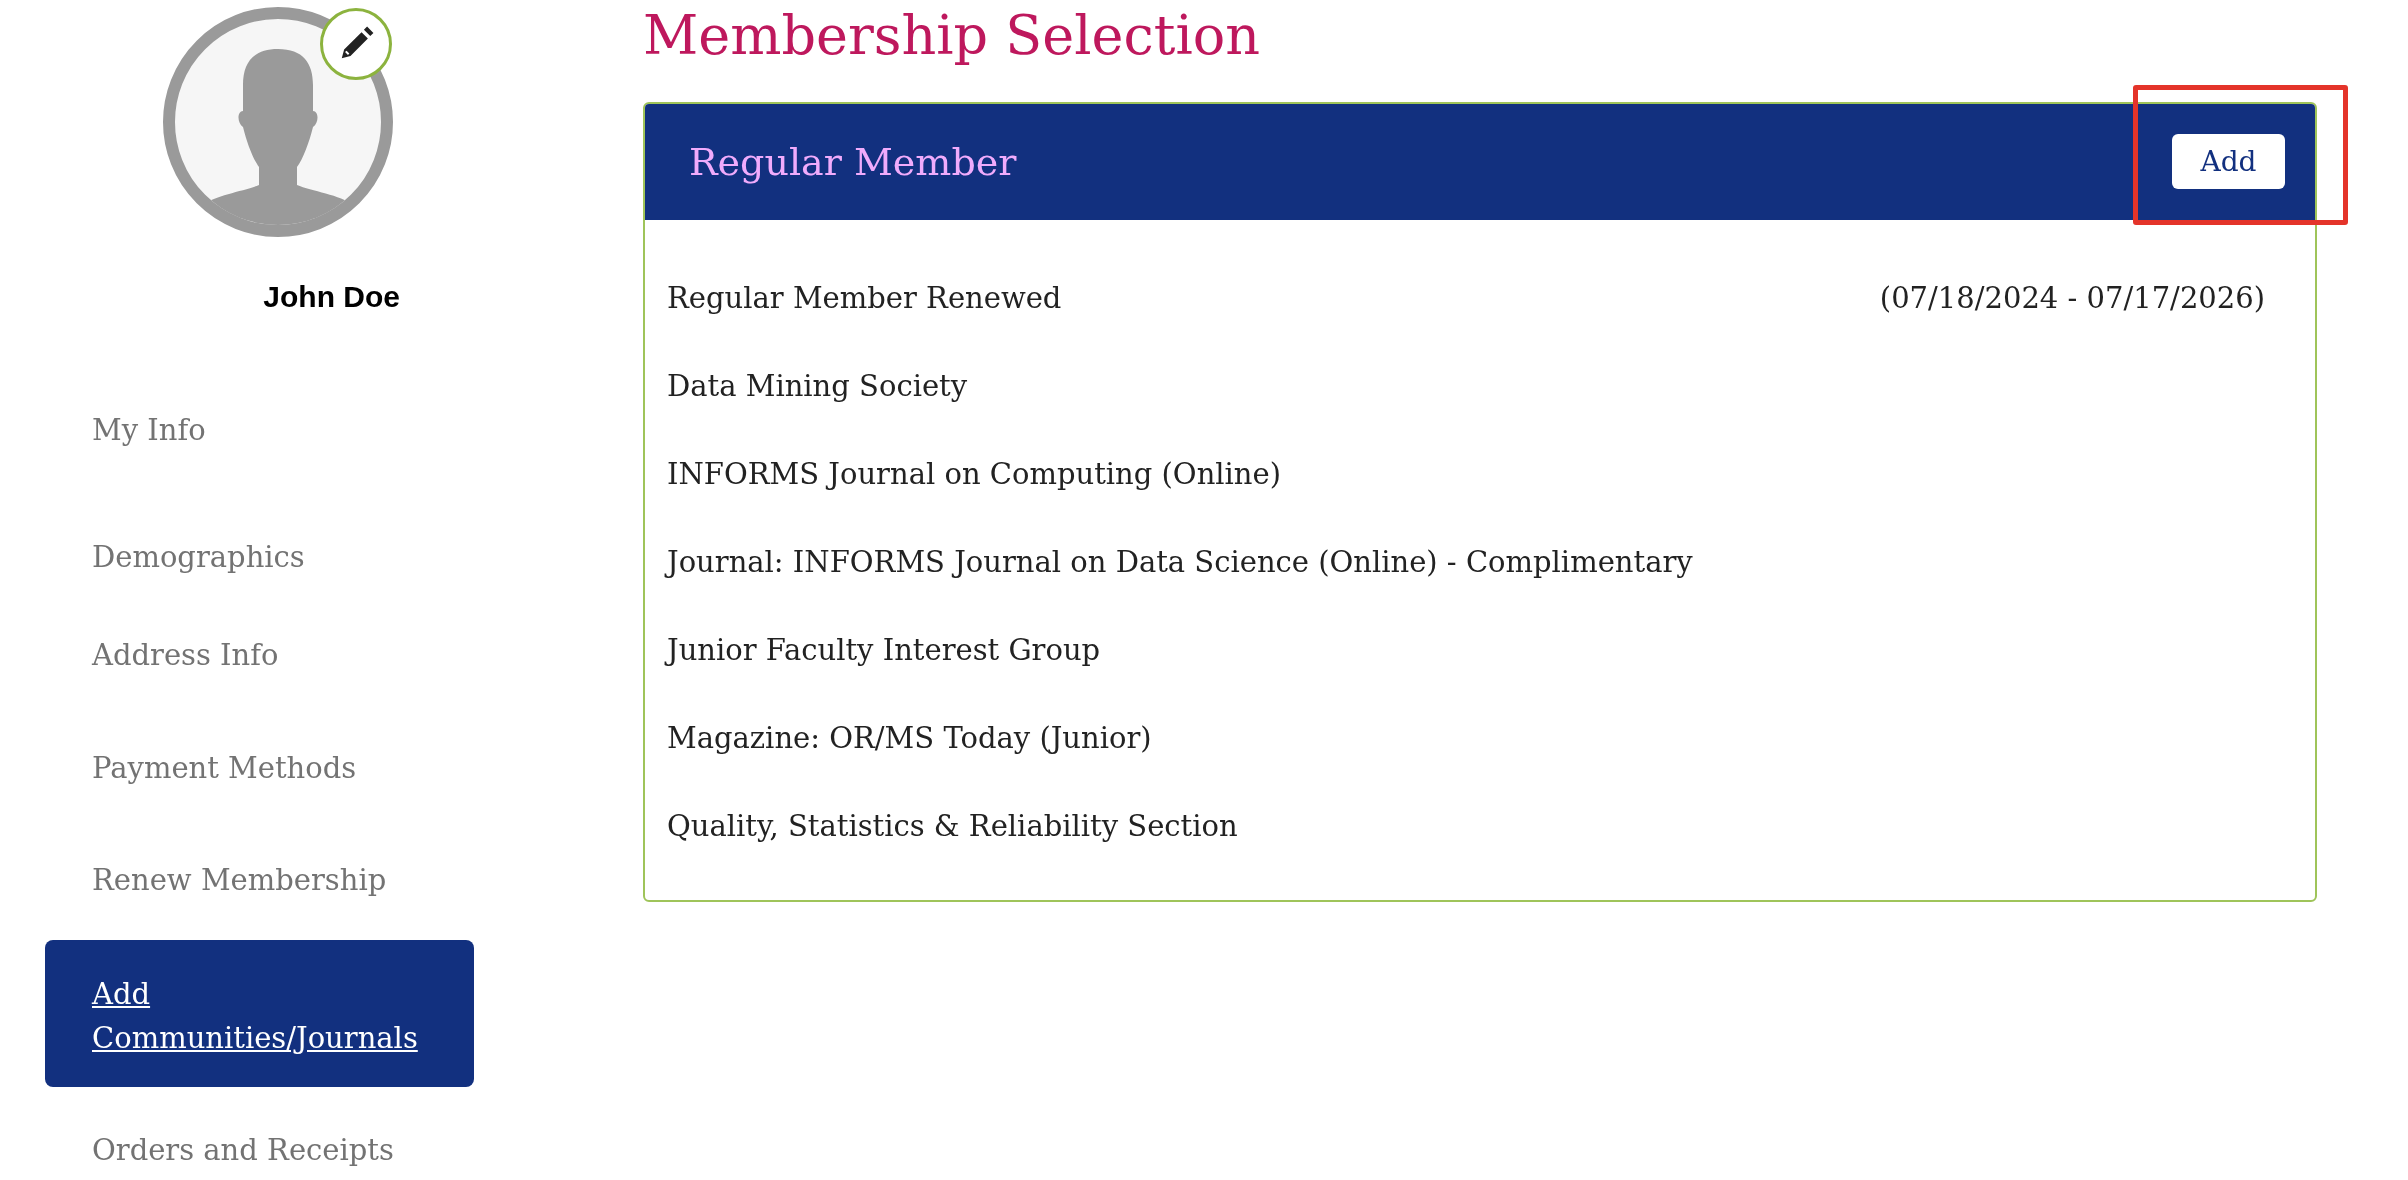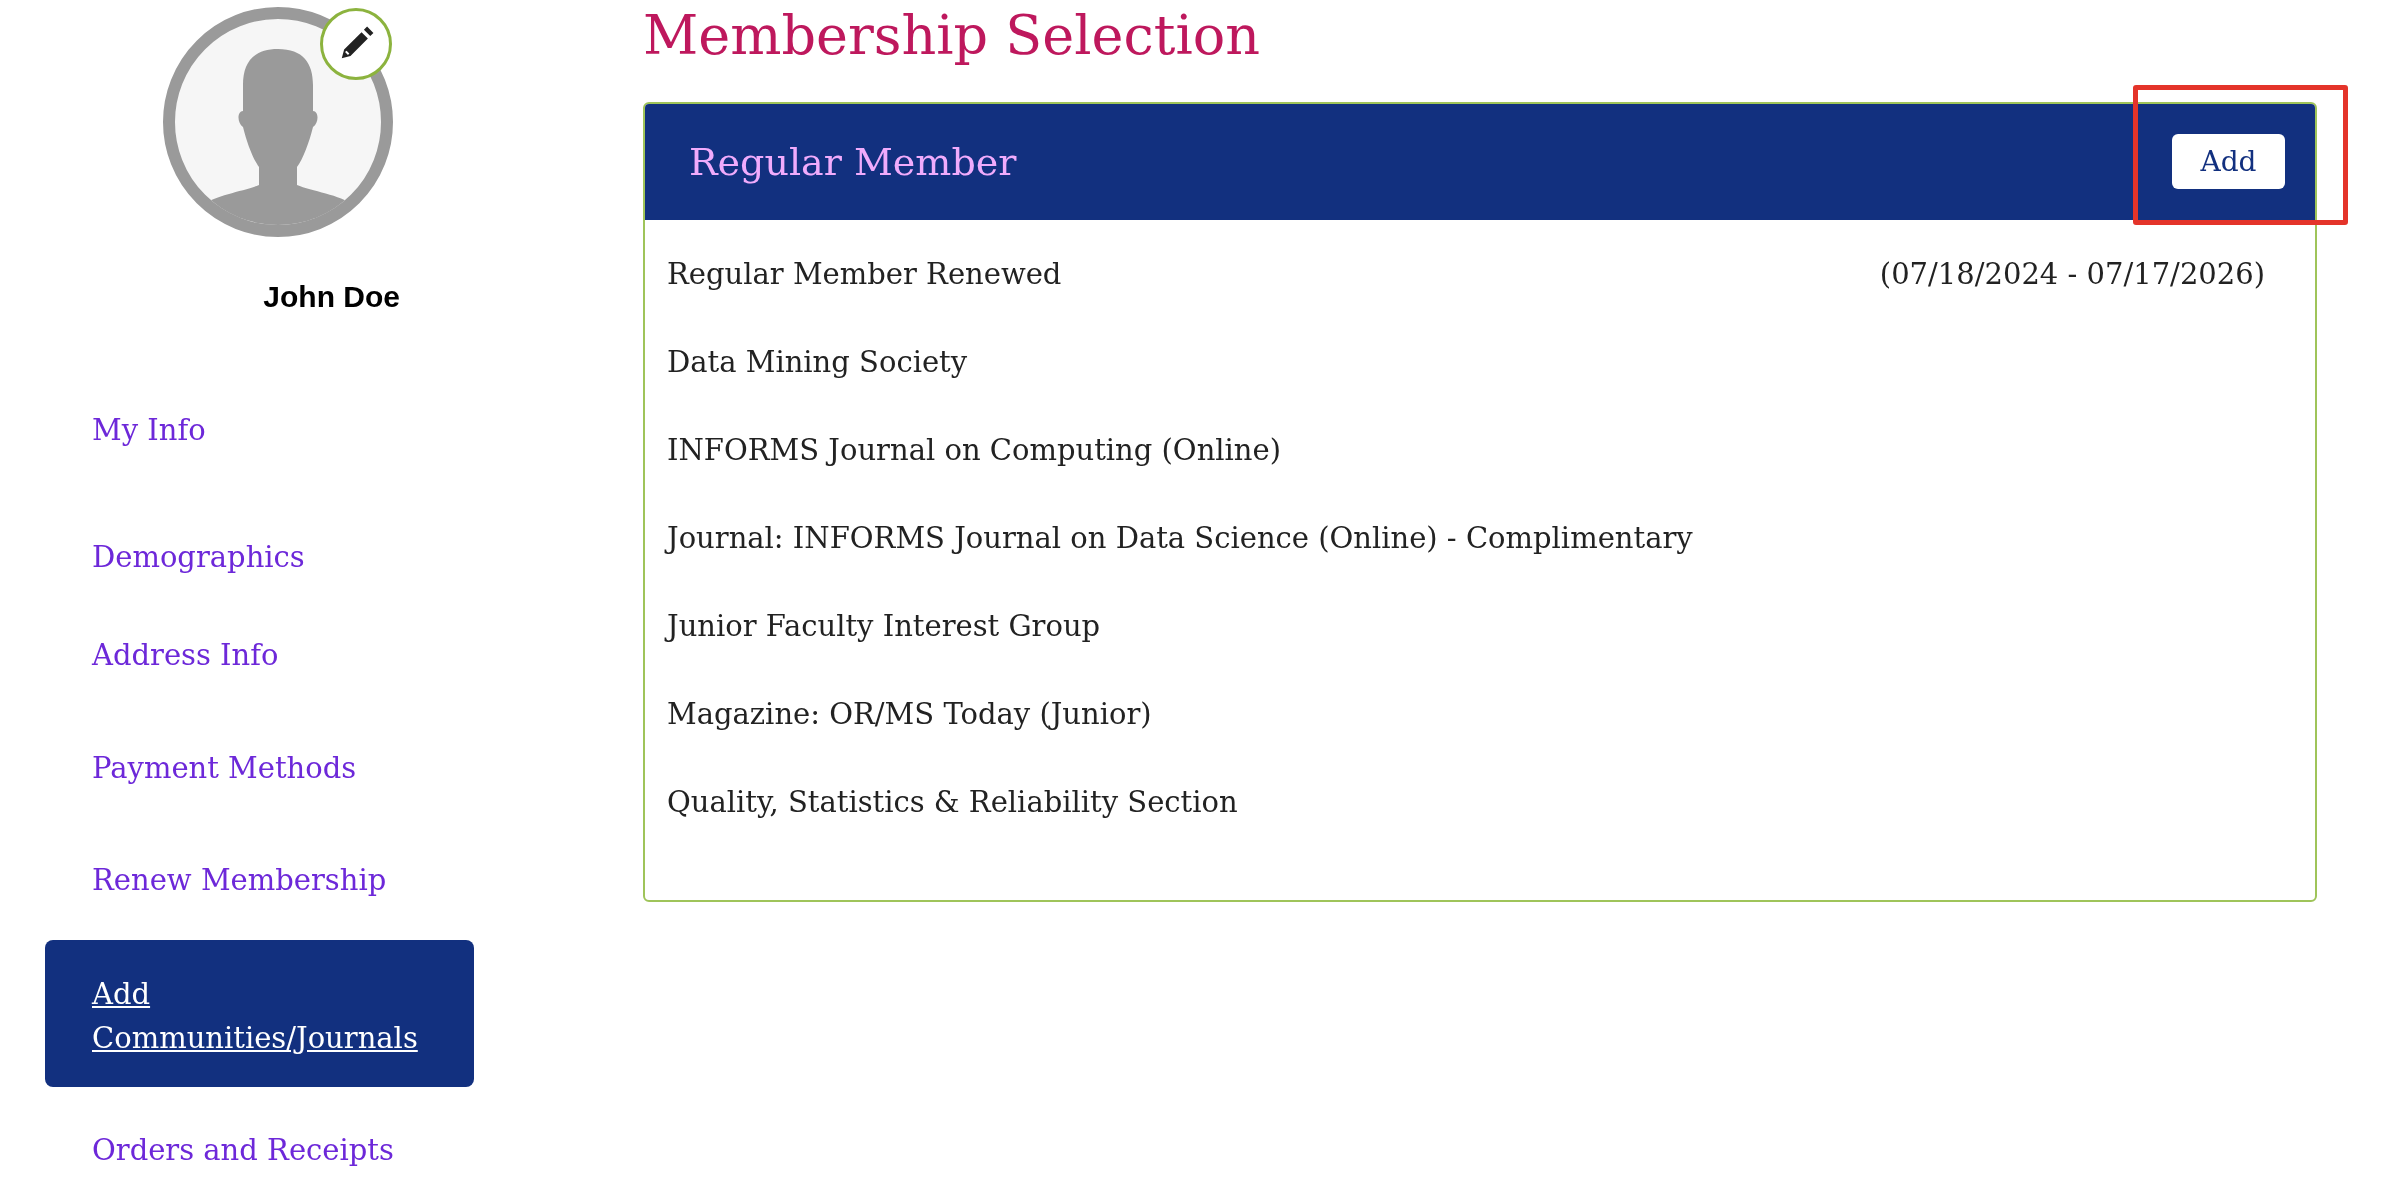--- a/index.html
+++ b/index.html
@@ -8,35 +8,35 @@
   .sidebar { position:absolute; left:0; top:0; width:560px; height:1180px; }
   .avatar { position:absolute; left:163px; top:7px; width:230px; height:230px; border-radius:50%;
             box-sizing:border-box; border:12px solid #9a9a9a; background:#f6f6f6; overflow:hidden; }
   .avatar svg { position:absolute; left:0; top:0; width:100%; height:100%; }
   .edit-badge { position:absolute; left:320px; top:8px; width:72px; height:72px; border-radius:50%;
                 box-sizing:border-box; border:3px solid #8cb33e; background:#fff; display:flex;
                 align-items:center; justify-content:center; cursor:pointer; }
   .user-name { position:absolute; left:140px; top:280px; width:260px; text-align:right;
                font-family:"Liberation Sans", sans-serif; font-weight:bold; font-size:30px; color:#000; }
   .nav-item { position:absolute; left:45px; width:429px; box-sizing:border-box; padding-left:47px;
-              font-size:29px; color:#6d28d9; line-height:40px; cursor:pointer; }
+              font-size:29px; color:#737373; line-height:40px; cursor:pointer; }
   .nav-item.active { background:#12307f; color:#fff; border-radius:8px; padding-top:40px; padding-bottom:40px;
                      line-height:44px; }
   .nav-item.active span { text-decoration:underline; }
   .page-title { position:absolute; left:643px; top:4px; font-size:54px; color:#be185d; margin:0; font-weight:normal; }
   .panel { position:absolute; left:643px; top:102px; width:1674px; height:800px; box-sizing:border-box;
            border:2px solid #9fc45a; border-radius:6px; }
   .panel-header { position:absolute; left:0; top:0; right:0; height:116px; background:#12307f;
                   border-radius:4px 4px 0 0; }
   .panel-title { position:absolute; left:44px; top:36px; font-size:38px; color:#f0abfc; }
   .add-btn { position:absolute; right:30px; top:30px; width:113px; height:55px; background:#fff;
              border:none; border-radius:6px; color:#12307f; font-family:"DejaVu Serif", serif; font-size:28px;
              cursor:pointer; }
   .items { position:absolute; left:22px; right:50px; top:150px; }
-  .item { display:flex; justify-content:space-between; height:88px; font-size:29px; color:#222; line-height:40px; }
+  .item { display:flex; justify-content:space-between; height:88px; font-size:29px; color:#222; line-height:40px;align-items:center; }
   .highlight-box { position:absolute; left:2133px; top:85px; width:215px; height:140px; box-sizing:border-box;
                    border:5px solid #e4342a; border-radius:3px; pointer-events:none; }
 </style>
 </head>
 <body>
 
 <div class="sidebar">
   <div class="avatar">
     <svg viewBox="0 0 206 206">
       <path fill="#9a9a9a" d="M103 30 C78 30 68 44 68 66 L68 92 C62 92 62 104 68 108 C72 124 78 140 84 148 L84 166 C70 172 40 176 28 186 C45 200 70 210 103 210 C136 210 161 200 178 186 C166 176 136 172 122 166 L122 148 C128 140 134 124 138 108 C144 104 144 92 138 92 L138 66 C138 44 128 30 103 30 Z"></path>

